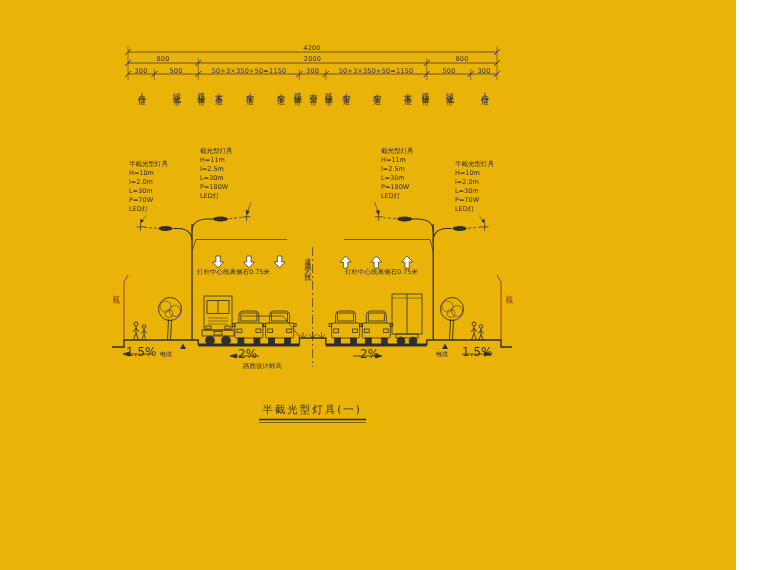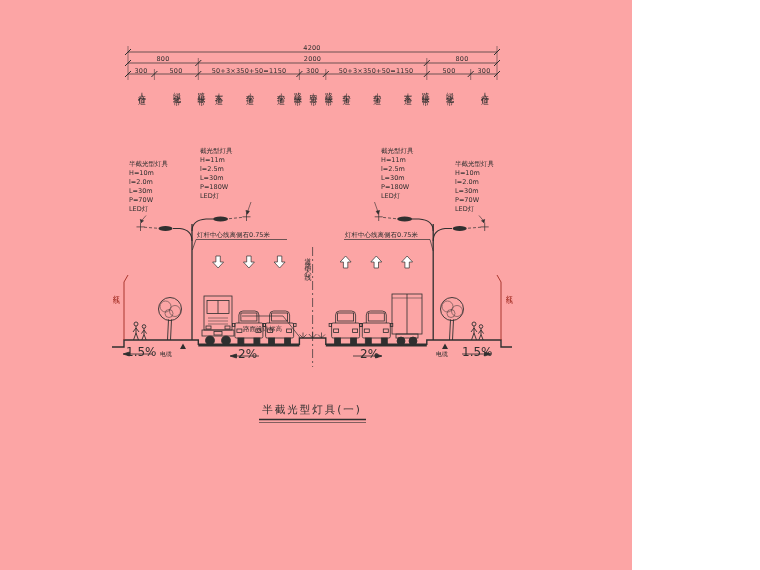--- a/index.html
+++ b/index.html
@@ -1,24 +1,24 @@
 <!DOCTYPE html>
 <html><head>
 <meta charset="utf-8">
 <style>
   html,body{margin:0;padding:0;background:#fff;}
-  .canvas{position:relative;width:632px;height:570px;background:#fca5a5;overflow:hidden;
-          font-family:"DejaVu Sans",sans-serif;color:#2f2f2f;}
+  .canvas{position:relative;width:708px;height:570px;background:#eab308;overflow:hidden;
+          font-family:"DejaVu Sans",sans-serif;color:#2f2f2f;padding-left:28px;}
   .lw{position:absolute;left:0;top:0;}
   .t{position:absolute;white-space:nowrap;}
   .dim{font-size:6.5px;transform:translateX(-50%);letter-spacing:0.2px;}
   .vert{writing-mode:vertical-rl;text-orientation:upright;line-height:1;}
   .lane{top:86px;font-size:8px;letter-spacing:2.5px;}
   .spec{font-size:6.5px;line-height:9px;}
-  .ann{font-size:6.5px;}
+  .ann{font-size:6.5px;margin-top:37px;}
   .slope{font-size:12px;}
   .cable{font-size:6px;}
   .centerline-label{font-size:7px;letter-spacing:4px;}
   .redline{font-size:7px;letter-spacing:2px;color:#a22b21;}
   .title{font-size:10.5px;letter-spacing:2px;transform:translateX(-50%);}
 </style>
 </head>
 <body>
 
 <div class="canvas">

